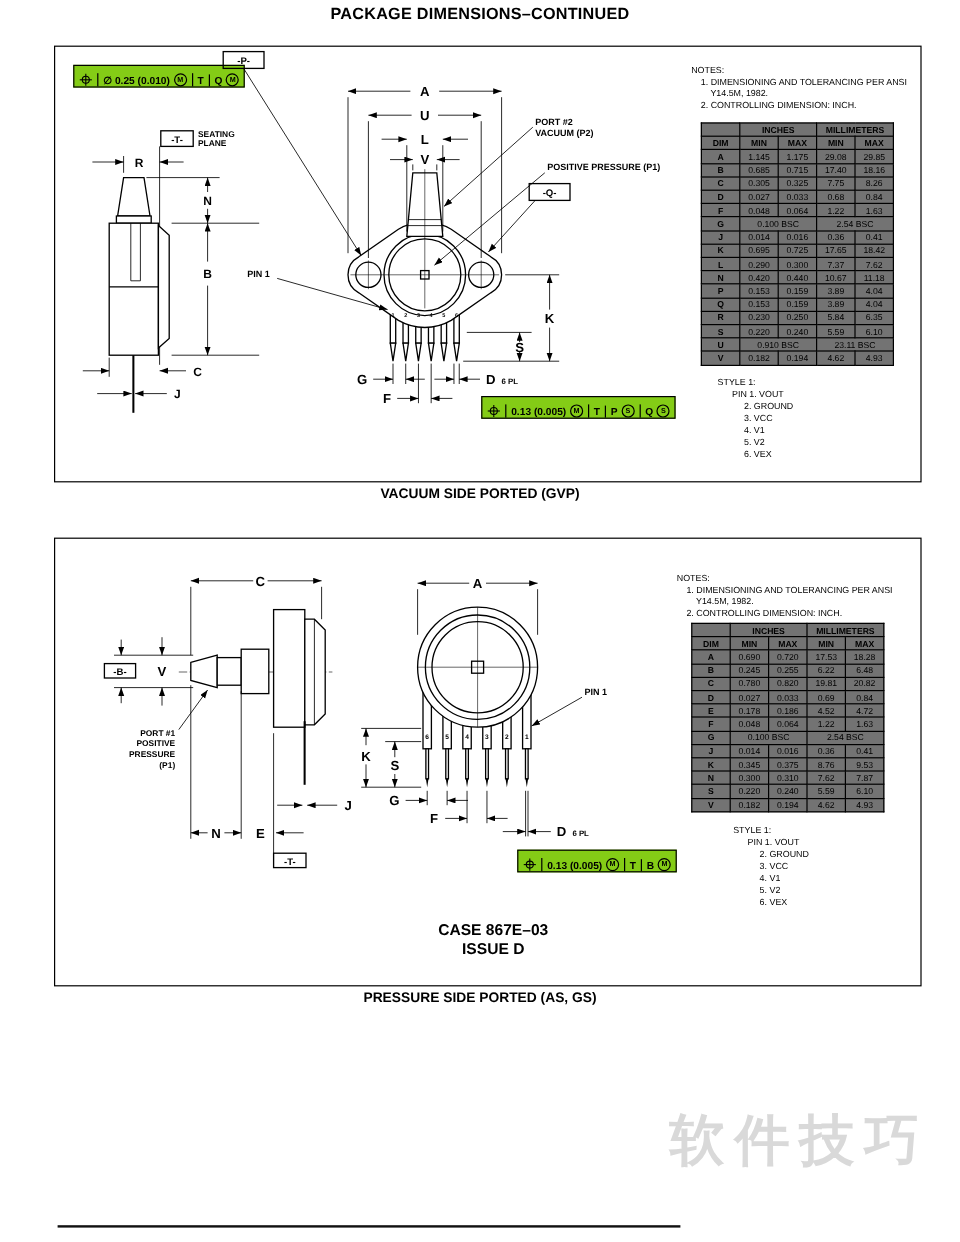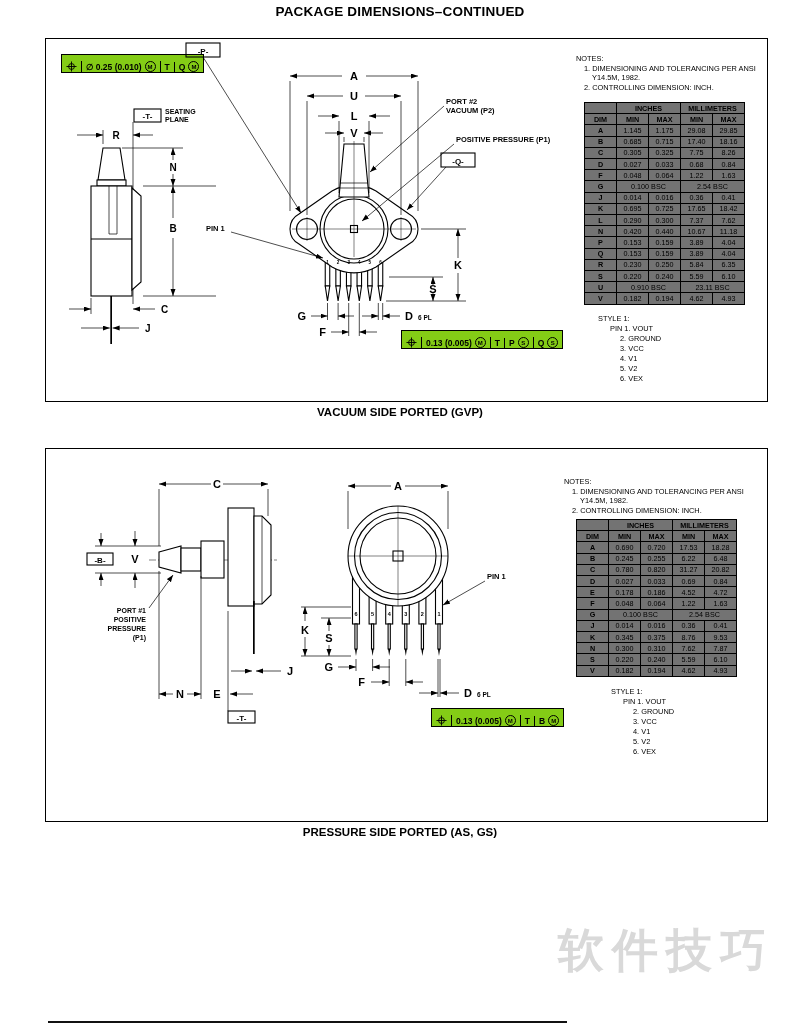--- a/index.html
+++ b/index.html
@@ -587,21 +587,21 @@
           <td class="dim">B</td>
           <td>0.245</td>
           <td>0.255</td>
           <td>6.22</td>
           <td>6.48</td>
         </tr>
         <tr>
           <td class="dim">C</td>
           <td>0.780</td>
           <td>0.820</td>
-          <td>31.27</td>
+          <td>19.81</td>
           <td>20.82</td>
         </tr>
         <tr>
           <td class="dim">D</td>
           <td>0.027</td>
           <td>0.033</td>
           <td>0.69</td>
           <td>0.84</td>
         </tr>
         <tr>
@@ -664,18 +664,22 @@
   <div class="style-block" style="left:565px;top:238px">
     <div>STYLE 1:</div>
     <div class="l0">PIN 1.  VOUT</div>
     <div class="l">2.  GROUND</div>
     <div class="l">3.  VCC</div>
     <div class="l">4.  V1</div>
     <div class="l">5.  V2</div>
     <div class="l">6.  VEX</div>
   </div>
 
+  <div class="case-title" style="left:265px;top:318px;width:200px">
+    <div>CASE 867E–03</div>
+    <div>ISSUE D</div>
+  </div>
 </div>
 
 <div class="caption" style="top:826px">PRESSURE SIDE PORTED (AS, GS)</div>
 
 <div class="watermark" style="left:558px;top:920px">软件技巧</div>
 <div class="footer-rule" style="left:48px;top:1021px;width:519px;height:2px"></div>
 
 </body></html>

